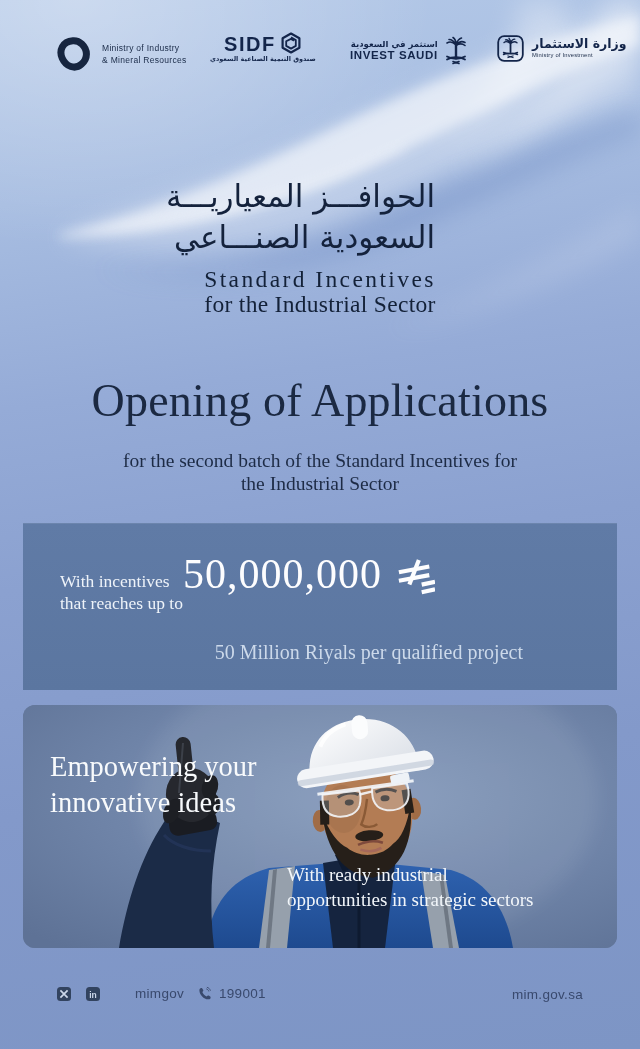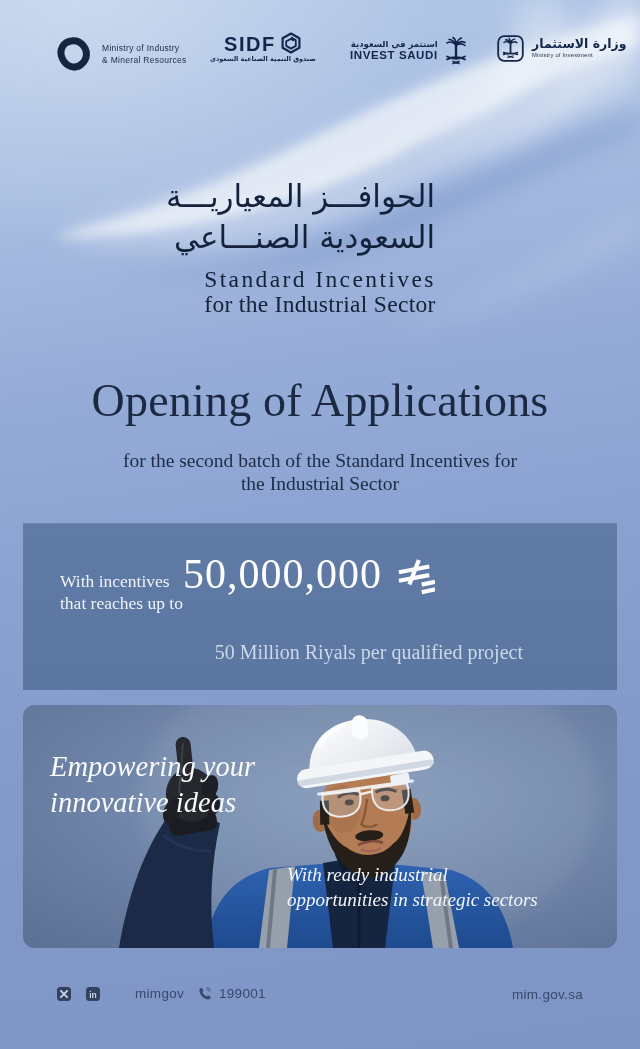--- a/index.html
+++ b/index.html
@@ -65,21 +65,21 @@
   }
   .inc-label{position:absolute;left:37px;top:48px;font-family:var(--serif);font-size:17.5px;line-height:1.24;color:#eef3f9;}
   .inc-amount-row{position:absolute;left:160px;top:29px;display:flex;align-items:center;gap:15px;}
   .inc-amount{font-family:var(--serif);font-size:42px;line-height:1;color:#fdfdfe;letter-spacing:1px;}
   .riyal{margin-top:6px;}
   .inc-caption{position:absolute;right:94px;top:118px;font-family:var(--serif);font-size:20px;color:#ccd9ea;}
 
   
   .photo-card{
     position:absolute;left:23px;top:705px;width:594px;height:243px;border-radius:12px;
-    overflow:hidden;background:#66799c;font-style:italic;
+    overflow:hidden;background:#66799c;
   }
   .photo-scene{position:absolute;left:0;top:0;}
   .ph-headline{position:absolute;left:27px;top:44px;font-family:var(--serif);font-size:28.5px;line-height:1.26;color:#f8fafc;}
   .ph-caption{position:absolute;left:264px;top:158px;font-family:var(--serif);font-size:19px;line-height:1.3;color:#f2f6fa;}
 
   
   .footer{position:absolute;left:57px;top:986px;width:526px;height:20px;font-family:var(--sans);font-size:13.5px;color:#39496d;}
   .f-social{position:absolute;left:0;top:0;display:flex;align-items:center;gap:15px;}
   .f-handle{margin-left:20px;letter-spacing:.3px;text-align:right;}
   .f-phone{position:absolute;left:140px;top:0;display:flex;align-items:center;gap:7px;letter-spacing:.3px;}

